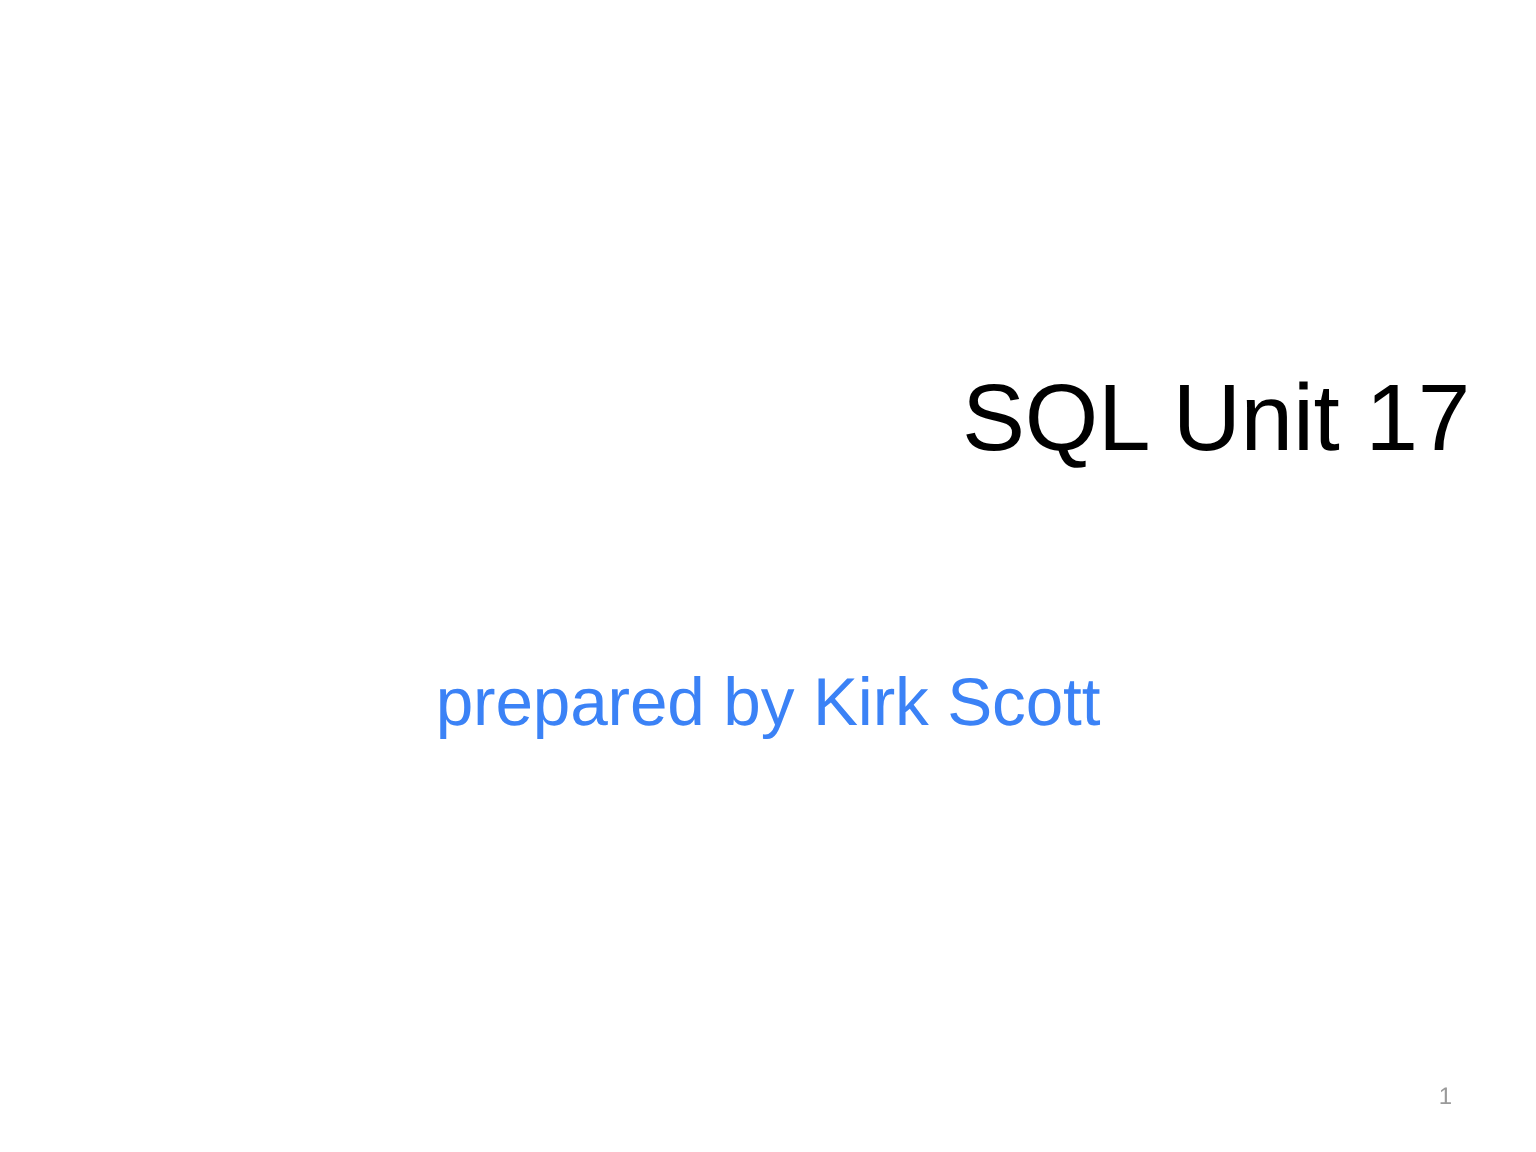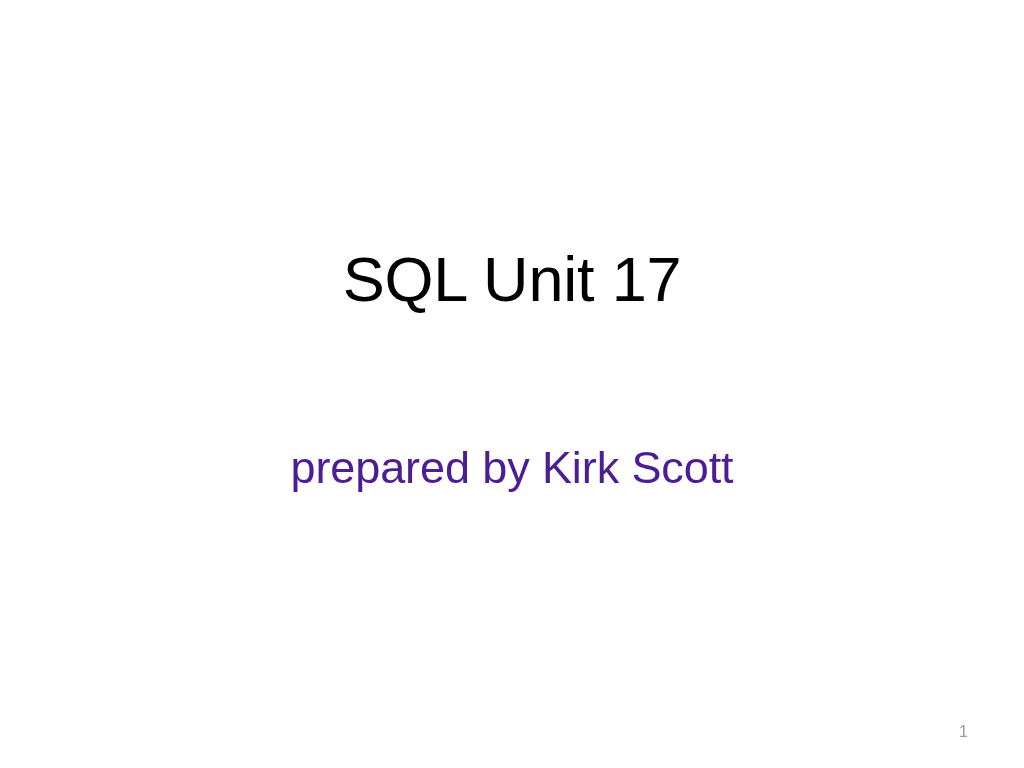--- a/index.html
+++ b/index.html
@@ -15,24 +15,24 @@
     background: #ffffff;
     overflow: hidden;
     font-family: "Liberation Sans", "DejaVu Sans", sans-serif;
     -webkit-font-smoothing: antialiased;
   }
 
   
   .title-block {
     position: absolute;
     left: 0;
-    right: 0;
+    right: 12px;
     top: 243px;
-    text-align: center;
-    padding: 0 48px;
+    text-align: right;
+    padding: 0 32px;
     box-sizing: border-box;
   }
 
   .title-line {
     display: block;
     font-size: 63px;
     line-height: 72px;
     font-weight: 400;
     color: #000000;
     letter-spacing: -0.2px;
@@ -48,21 +48,21 @@
     text-align: center;
     padding: 0 80px;
     box-sizing: border-box;
   }
 
   .subtitle-line {
     display: block;
     font-size: 45px;
     line-height: 54px;
     font-weight: 400;
-    color: #4c1d95;
+    color: #3b82f6;
     letter-spacing: -0.1px;
     white-space: pre;
   }
 
   
   .slide-number {
     position: absolute;
     right: 56px;
     bottom: 27px;
     font-size: 16px;

